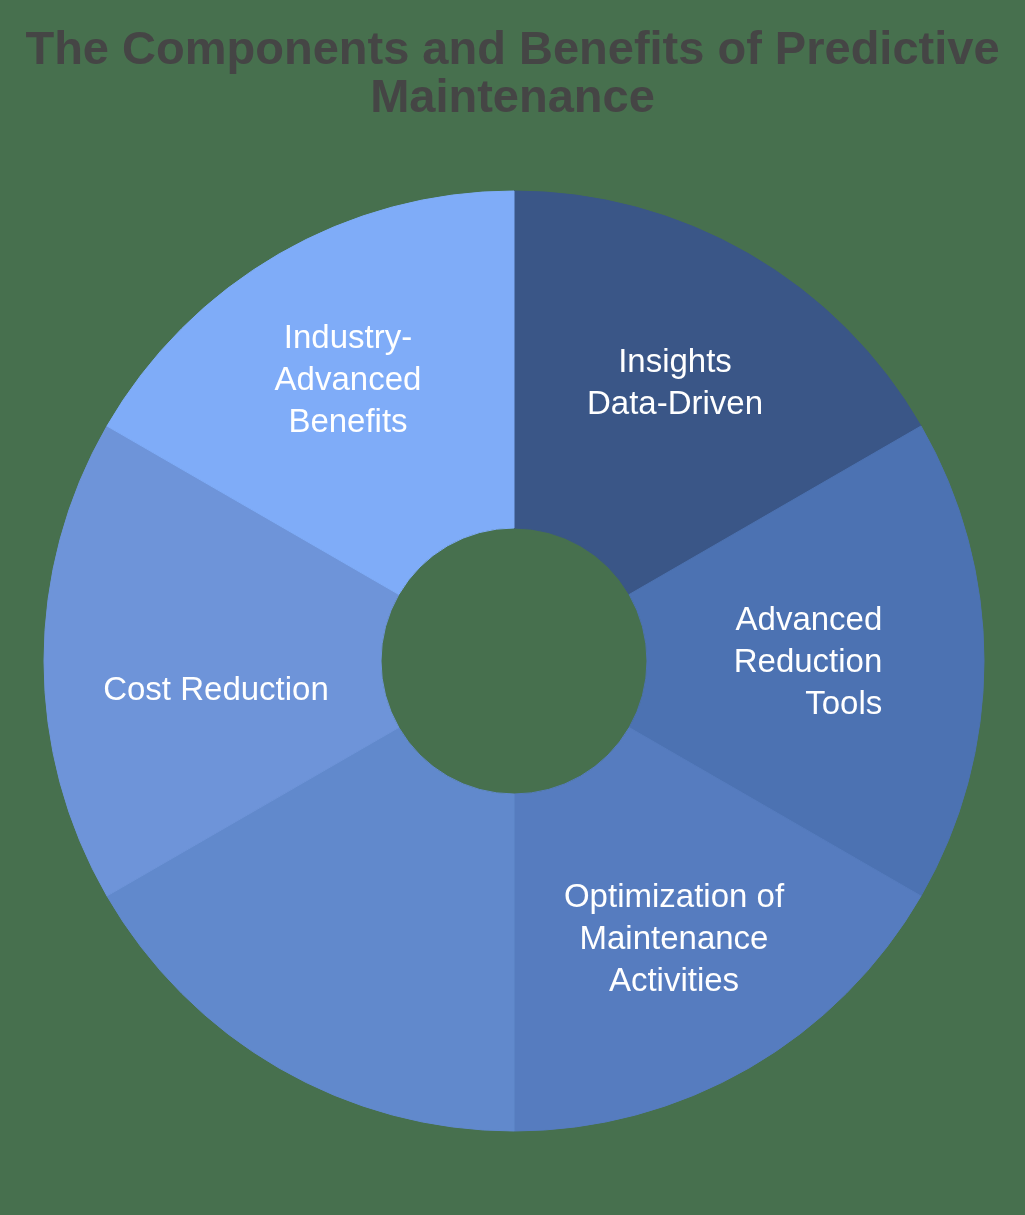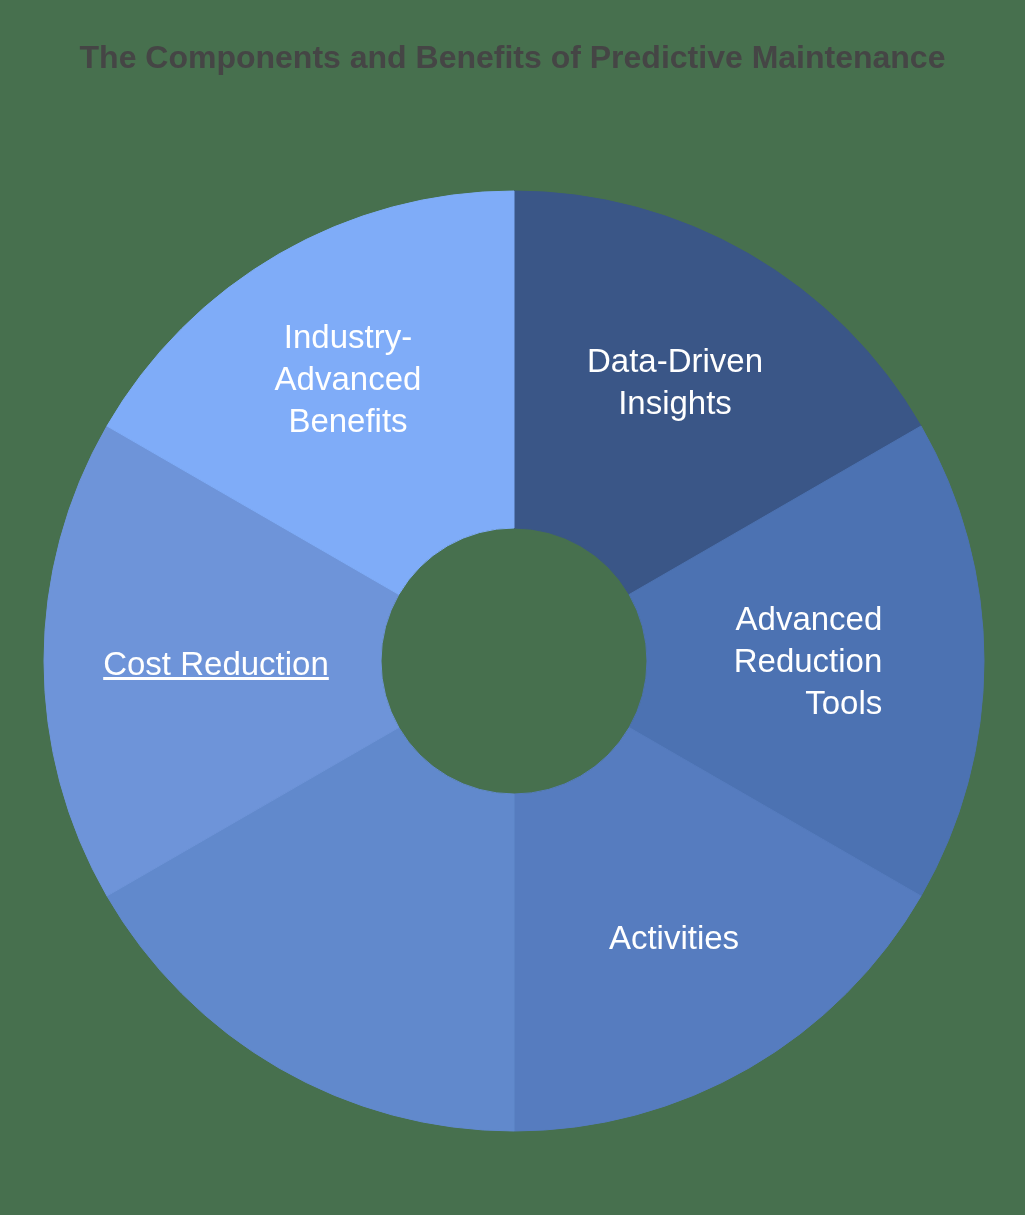--- a/index.html
+++ b/index.html
@@ -13,22 +13,22 @@
   }
   .title {
     position: absolute;
     top: 24px;
     left: 0;
     width: 100%;
     margin: 0;
     padding: 0 12px;
     box-sizing: border-box;
     text-align: center;
-    font-size: 32px;
-    line-height: 66px;
+    font-size: 47px;
+    line-height: 48px;
     font-weight: bold;
     color: #454545;
   }
   .chart-area {
     position: absolute;
     left: 0; top: 0;
     width: 1025px;
     height: 1215px;
   }
   #donut-svg { position: absolute; left: 0; top: 0; }
@@ -58,32 +58,34 @@
     <svg id="donut-svg" width="1025" height="1215" viewBox="0 0 1025 1215">
         <path d="M 514 191 A 470 470 0 0 1 921.03 426 L 629.18 594.5 A 133 133 0 0 0 514 528 Z" fill="#3A5687" stroke="#3A5687" stroke-width="1"></path>
         <path d="M 921.03 426 A 470 470 0 0 1 921.03 896 L 629.18 727.5 A 133 133 0 0 0 629.18 594.5 Z" fill="#4C72B2" stroke="#4C72B2" stroke-width="1"></path>
         <path d="M 921.03 896 A 470 470 0 0 1 514 1131 L 514 794 A 133 133 0 0 0 629.18 727.5 Z" fill="#567CBF" stroke="#567CBF" stroke-width="1"></path>
         <path d="M 514 1131 A 470 470 0 0 1 106.97 896 L 398.82 727.5 A 133 133 0 0 0 514 794 Z" fill="#6189CC" stroke="#6189CC" stroke-width="1"></path>
         <path d="M 106.97 896 A 470 470 0 0 1 106.97 426 L 398.82 594.5 A 133 133 0 0 0 398.82 727.5 Z" fill="#6E94D9" stroke="#6E94D9" stroke-width="1"></path>
         <path d="M 106.97 426 A 470 470 0 0 1 514 191 L 514 528 A 133 133 0 0 0 398.82 594.5 Z" fill="#7FACF8" stroke="#7FACF8" stroke-width="1"></path>
       </svg>
     <div id="label-layer" style="color: rgb(255, 255, 255);">
         <div class="seg-label" style="left: 675px; top: 382.14px;">
+          <div>Insights</div>
           <div>Data-Driven</div>
-          <div>Insights</div>
         </div>
         <div class="seg-label" style="left: 808px; top: 661px; text-align: right;">
           <div>Advanced</div>
           <div>Reduction</div>
           <div>Tools</div>
         </div>
         <div class="seg-label" style="left: 674px; top: 938.13px;">
+          <div>Optimization of</div>
+          <div>Maintenance</div>
           <div>Activities</div>
         </div>
-        <div class="seg-label" style="left: 216px; top: 664px; text-decoration: underline;">
+        <div class="seg-label" style="left: 216px; top: 689px;">
           <div>Cost Reduction</div>
         </div>
         <div class="seg-label" style="left: 348px; top: 378.68px;">
           <div>Industry-</div>
           <div>Advanced</div>
           <div>Benefits</div>
         </div>
       </div>
   </div>
 </div>

